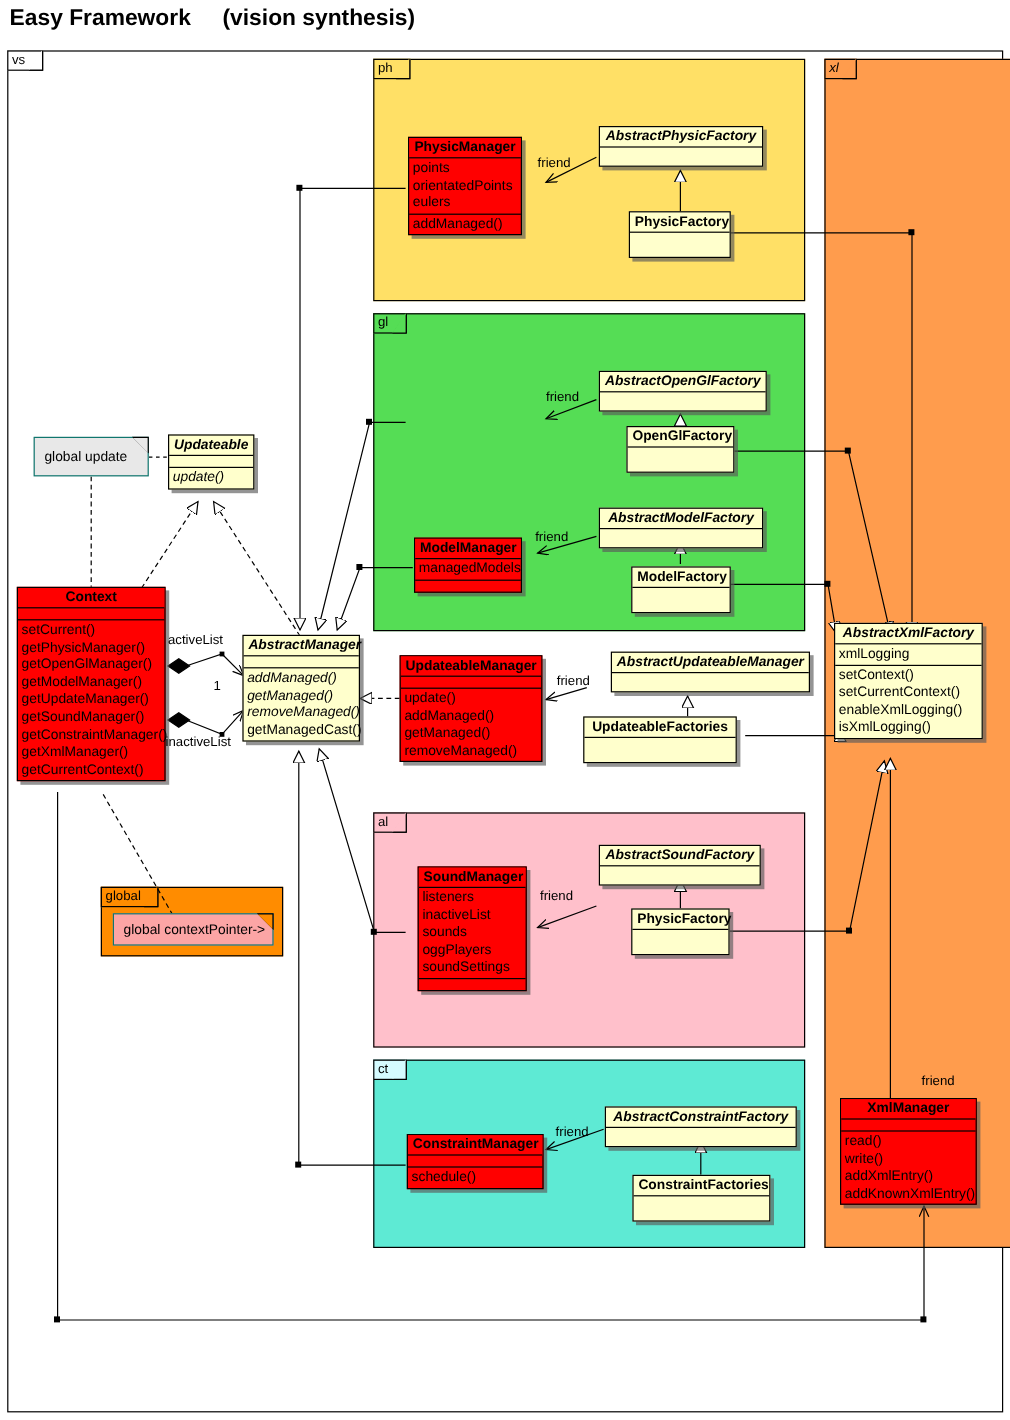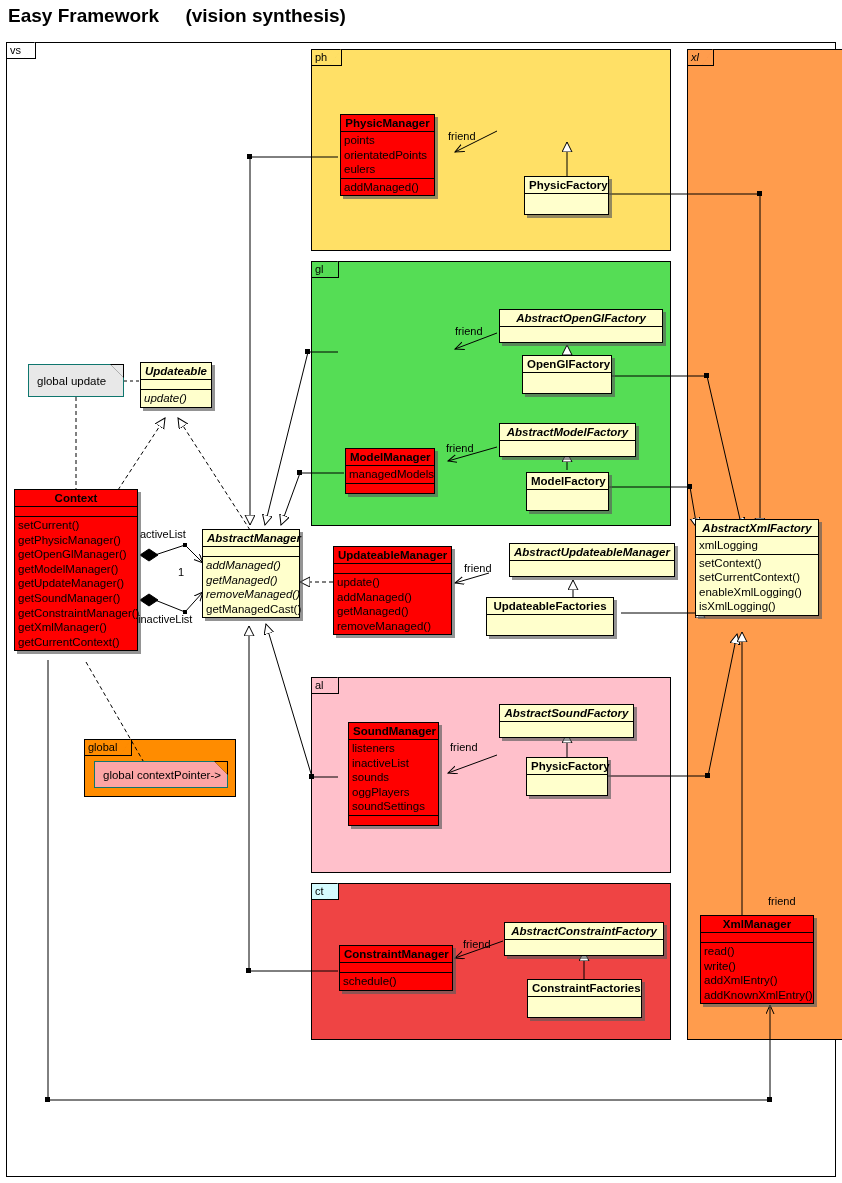--- a/index.html
+++ b/index.html
@@ -66,21 +66,21 @@
     </div>
   </div>
 
   <div class="pkg" style="left:311px;top:677px;width:360px;height:196px;background:#ffc0cb;">
     <div class="tabwrap">
       <div class="tabbox" style="background:#ffc0cb;"><span>al</span>
         <span class="cut"></span><span class="cut2" style="border-bottom-color:#ffc0cb"></span></div>
     </div>
   </div>
 
-  <div class="pkg" style="left:311px;top:883px;width:360px;height:157px;background:#ef4444;">
+  <div class="pkg" style="left:311px;top:883px;width:360px;height:157px;background:#5eead4;">
     <div class="tabwrap">
       <div class="tabbox" style="background:#d5fbff;"><span>ct</span>
         <span class="cut"></span><span class="cut2" style="border-bottom-color:#d5fbff"></span></div>
     </div>
   </div>
 
   <div class="pkg" style="left:687px;top:49px;width:158px;height:991px;background:#ff9c4d;font-style:italic;">
     <div class="tabwrap">
       <div class="tabbox" style="background:#ff9c4d;"><span>xl</span>
         <span class="cut"></span><span class="cut2" style="border-bottom-color:#ff9c4d"></span></div>
@@ -194,28 +194,32 @@
     <div class="sec">
       <div class="row">points</div>
       <div class="row">orientatedPoints</div>
       <div class="row">eulers</div>
     </div>
     <div class="sec">
       <div class="row">addManaged()</div>
     </div>
   </div>
 
+  <div class="cls" style="left:499px;top:105px;width:137px;">
+    <div class="name abs">AbstractPhysicFactory</div>
+    <div class="sec" style="height:13px"></div>
+  </div>
 
   <div class="cls" style="left:524px;top:176px;width:85px;">
     <div class="name">PhysicFactory</div>
     <div class="sec" style="height:18px"></div>
   </div>
 
 
-  <div class="cls" style="left:499px;top:309px;width:164px;">
+  <div class="cls" style="left:499px;top:309px;width:140px;">
     <div class="name abs">AbstractOpenGlFactory</div>
     <div class="sec" style="height:13px"></div>
   </div>
 
   <div class="cls" style="left:522px;top:355px;width:90px;">
     <div class="name">OpenGlFactory</div>
     <div class="sec" style="height:18px"></div>
   </div>
 
   <div class="cls red" style="left:345px;top:448px;width:90px;">

